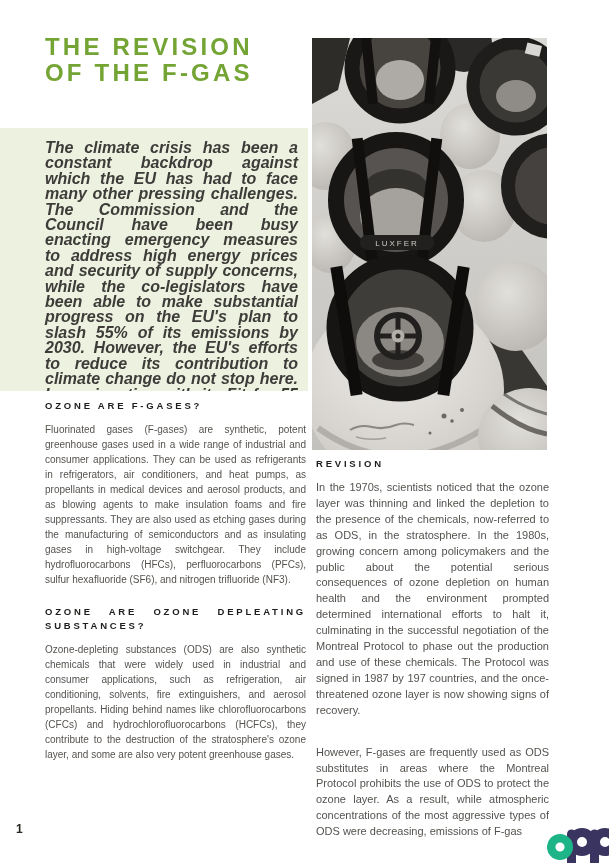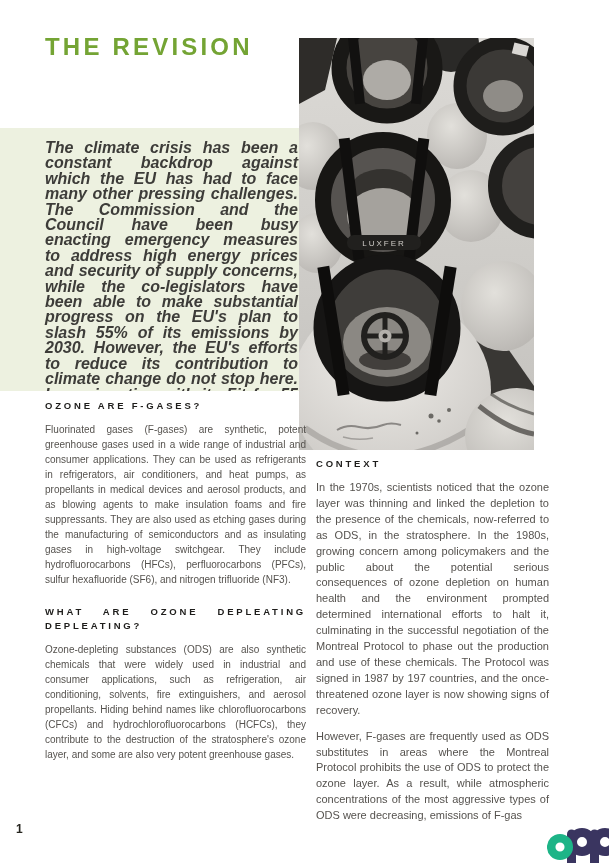--- a/index.html
+++ b/index.html
@@ -18,51 +18,52 @@
   .intro-box {
     position:absolute; left:0; top:128px; width:308px; height:263px;
     background:#edf1e0; box-sizing:border-box; padding:12px 10px 0 45px;
     overflow:hidden;
   }
   .intro-box p {
     margin:0; font-style:italic; font-weight:bold; font-size:16px;
     line-height:15.4px; text-align:justify; color:#3d3c39;
   }
   
-  .photo { position:absolute; left:299px; top:38px; width:235px; height:412px; margin:0; }
+  .photo { position:absolute; left:312px; top:38px; width:235px; height:412px; margin:0; }
   .photo svg { display:block; width:100%; height:100%; }
   
   .left-col  { position:absolute; left:45px;  top:399px; width:261px; }
   .right-col { position:absolute; left:316px; top:457px; width:233px; }
   h2.heading {
     margin:0; font-size:9.5px; letter-spacing:2.8px; font-weight:bold;
     color:#1e1d1b; line-height:14px; text-align:justify;
   }
   h2.heading-ods { margin-top:18px; }
   p.body {
     margin:9px 0 0; font-size:10px; line-height:15px;
     color:#55524e; text-align:justify;
   }
   .right-col p.body { font-size:11px; line-height:15.9px; }
-  .right-col p.body + p.body { margin-top:10px; }
+  .right-col p.body + p.body { margin-top:26px; }
   
   .page-num {
     position:absolute; left:16px; top:822px; font-size:12px;
     font-weight:bold; color:#26251f;
   }
   .logo { position:absolute; left:547px; top:820px; width:78px; height:48px; }
   .logo svg { display:block; width:100%; height:100%; }
 </style>
 </head>
 <body>
 
 <div class="page">
 
   <header class="title">
     <div class="title-line">THE REVISION</div>
+    <div class="title-line">OF THE F-GAS</div>
   </header>
 
   <div class="intro-box">
     <p>The climate crisis has been a constant backdrop against which the EU has had to face many other pressing challenges. The Commission and the Council have been busy enacting emergency measures to address high energy prices and security of supply concerns, while the co-legislators have been able to make substantial progress on the EU's plan to slash 55% of its emissions by 2030. However, the EU's efforts to reduce its contribution to climate change do not stop here. In conjunction with its Fit for 55 package, the EU also seeks to update its current rules on the use of environmentally harmful chemicals, such as ozone-depleting substances (ODS) and fluorinated greenhouse gases (F-gases).</p>
   </div>
 
   <figure class="photo">
     <svg viewBox="0 0 235 412" preserveAspectRatio="none" role="img">
       <defs>
         <linearGradient id="bgG" x1="0" y1="0" x2="0" y2="1">
@@ -145,26 +146,26 @@
 
       <ellipse cx="218" cy="398" rx="52" ry="48" fill="url(#paleG)"></ellipse>
       <path d="M180,368 q30,24 55,28" stroke="#504e4a" stroke-width="5" fill="none" opacity="0.8"></path>
       <path d="M192,356 q20,14 43,20" stroke="#504e4a" stroke-width="3" fill="none" opacity="0.7"></path>
     </svg>
   </figure>
 
   <main class="left-col">
     <h2 class="heading">OZONE ARE F-GASES?</h2>
     <p class="body">Fluorinated gases (F-gases) are synthetic, potent greenhouse gases used in a wide range of industrial and consumer applications. They can be used as refrigerants in refrigerators, air conditioners, and heat pumps, as propellants in medical devices and aerosol products, and as blowing agents to make insulation foams and fire suppressants. They are also used as etching gases during the manufacturing of semiconductors and as insulating gases in high-voltage switchgear. They include hydrofluorocarbons (HFCs), perfluorocarbons (PFCs), sulfur hexafluoride (SF6), and nitrogen trifluoride (NF3).</p>
-    <h2 class="heading heading-ods">WHAT ARE OZONE DEPLEATING DEPLEATING?</h2>
+    <h2 class="heading heading-ods">OZONE ARE OZONE DEPLEATING SUBSTANCES?</h2>
     <p class="body">Ozone-depleting substances (ODS) are also synthetic chemicals that were widely used in industrial and consumer applications, such as refrigeration, air conditioning, solvents, fire extinguishers, and aerosol propellants. Hiding behind names like chlorofluorocarbons (CFCs) and hydrochlorofluorocarbons (HCFCs), they contribute to the destruction of the stratosphere's ozone layer, and some are also very potent greenhouse gases.</p>
   </main>
 
   <aside class="right-col">
-    <h2 class="heading">CONTEXT</h2>
+    <h2 class="heading">REVISION</h2>
     <p class="body">In the 1970s, scientists noticed that the ozone layer was thinning and linked the depletion to the presence of the chemicals, now-referred to as ODS, in the stratosphere. In the 1980s, growing concern among policymakers and the public about the potential serious consequences of ozone depletion on human health and the environment prompted determined international efforts to halt it, culminating in the successful negotiation of the Montreal Protocol to phase out the production and use of these chemicals. The Protocol was signed in 1987 by 197 countries, and the once-threatened ozone layer is now showing signs of recovery.</p>
     <p class="body">However, F-gases are frequently used as ODS substitutes in areas where the Montreal Protocol prohibits the use of ODS to protect the ozone layer. As a result, while atmospheric concentrations of the most aggressive types of ODS were decreasing, emissions of F-gas</p>
   </aside>
 
   <div class="page-num">1</div>
 
   <div class="logo">
     <svg viewBox="0 0 78 48">
 
       <circle cx="35" cy="22" r="9.5" fill="none" stroke="#3a3560" stroke-width="9"></circle>

